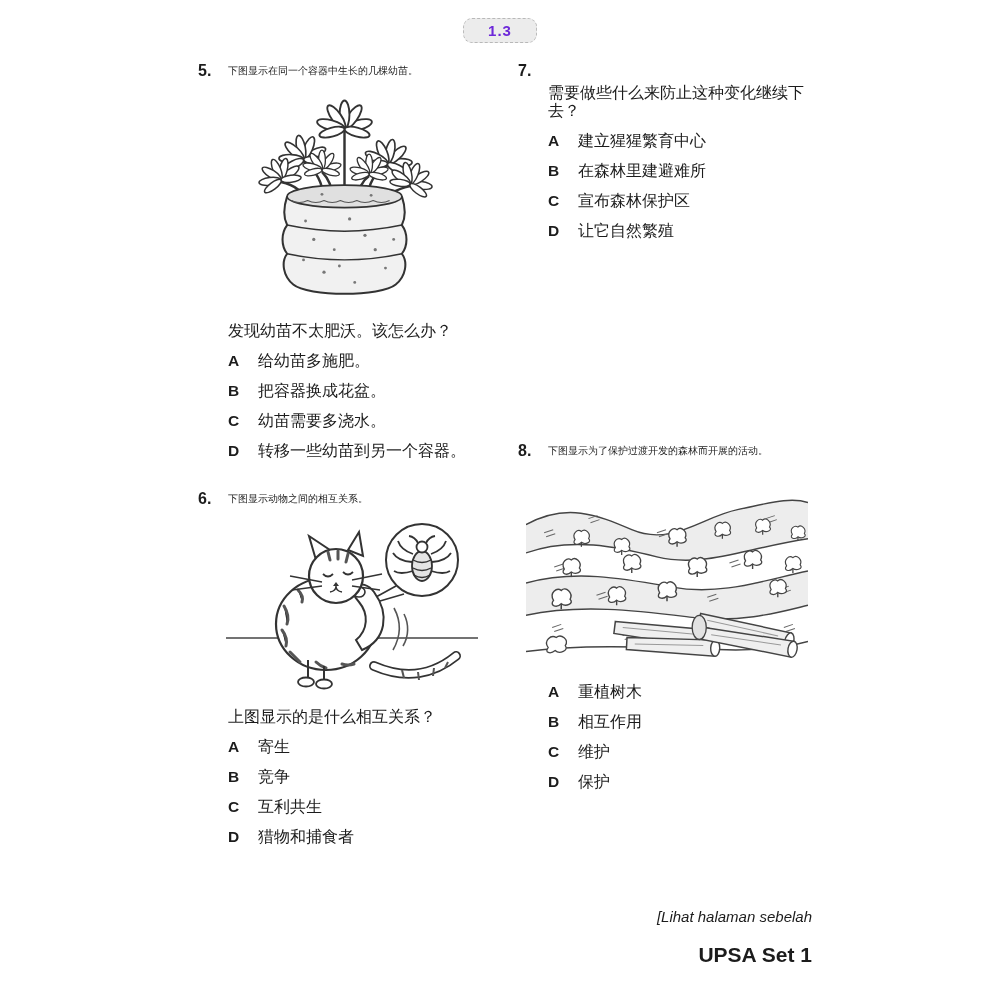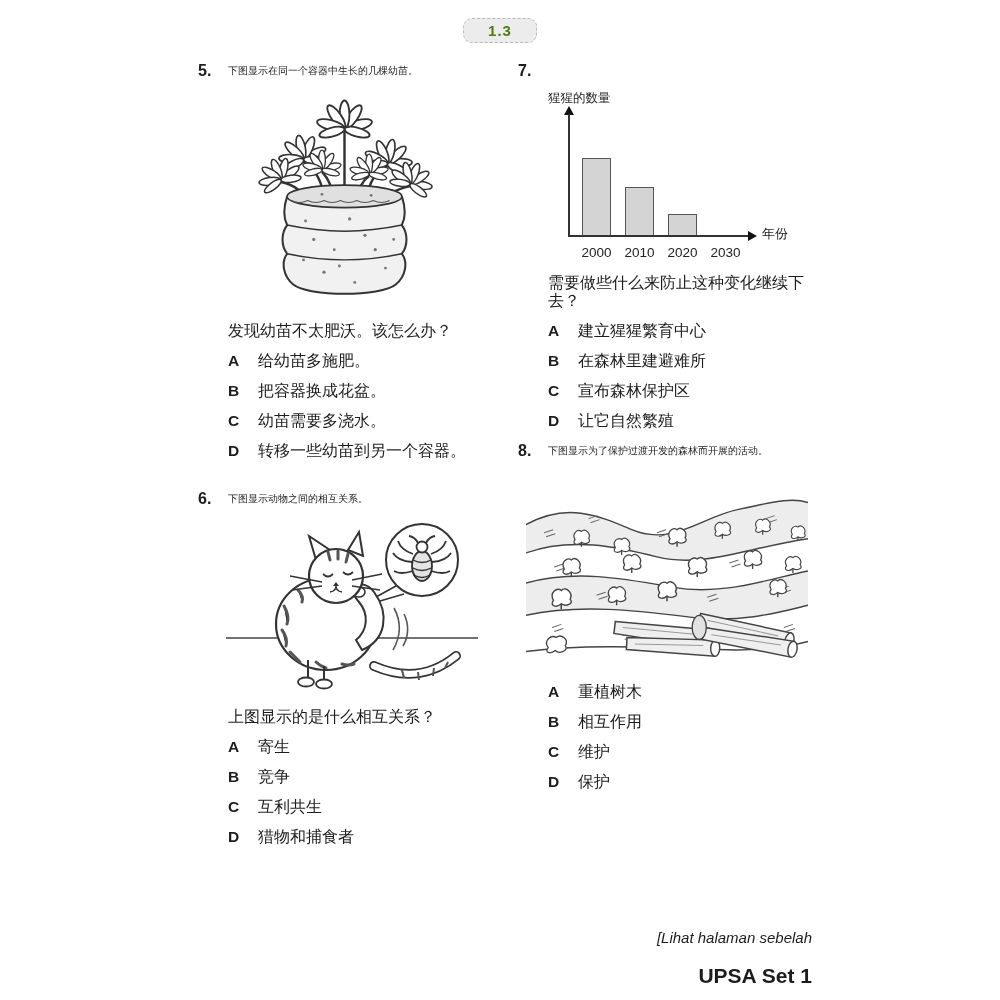--- a/index.html
+++ b/index.html
@@ -5,21 +5,21 @@
   * { margin:0; padding:0; box-sizing:border-box; }
   html,body { background:#fff; }
   .page {
     position:relative; width:1000px; height:1000px; background:#ffffff;
     font-family:"Liberation Serif", serif; color:#1c1c1c; overflow:hidden;
   }
   .badge {
     position:absolute; top:18px; left:50%; transform:translateX(-50%);
     background:#ececec; border:1px dashed #b8b8b8; border-radius:9px;
     padding:3px 24px; font-family:"Liberation Sans", sans-serif;
-    font-weight:bold; font-size:15px; color:#4d7c0f; letter-spacing:1px;
+    font-weight:bold; font-size:15px; color:#6d28d9; letter-spacing:1px;
   }
   .qblock { position:absolute; width:292px; }
   .qrow { display:flex; }
   .qnum {
     width:30px; flex:0 0 30px; font-family:"Liberation Sans", sans-serif;
     font-weight:bold; font-size:16px; line-height:26px;
   }
   .stem { width:260px; font-size:10px; line-height:26px; }
   .prompt { margin-left:30px; width:260px; font-size:16px; line-height:18px; margin-bottom:9px; }
   .opt { display:flex; margin-left:30px; margin-bottom:7px; line-height:23px; }
@@ -45,21 +45,21 @@
   .chart .xaxis { position:absolute; left:30px; bottom:25px; width:180px; height:2px; background:#333; }
   .chart .xarrow { position:absolute; left:210px; bottom:21px; width:0; height:0;
                    border-top:5px solid transparent; border-bottom:5px solid transparent;
                    border-left:9px solid #111; }
   .chart .xlabel { position:absolute; left:224px; bottom:19px; font-size:13px;
                    font-family:"Liberation Serif", serif; }
   .chart .bar { position:absolute; bottom:27px; width:29px;
                 border:1.5px solid #555; border-bottom:none; }
   .chart .tick { position:absolute; bottom:2px; width:43px; text-align:center; font-size:13.5px; color:#222; }
 
-  .footer { position:absolute; right:188px; bottom:12px; text-align:right; }
+  .footer { position:absolute; right:188px; bottom:33px; text-align:right; }
   .footer .note { font-family:"Liberation Sans", sans-serif; font-style:italic; font-size:15px; }
   .footer .set  { font-family:"Liberation Sans", sans-serif; font-weight:bold; font-size:21px; margin-top:18px; }
   svg { display:block; }
 </style>
 </head>
 <body>
 
 <div class="page">
 
   <div class="badge">1.3</div>
@@ -251,35 +251,20 @@
     <div class="opt">
       <span class="letter">D</span>
       <span class="otext">猎物和捕食者</span>
     </div>
   </div>
 
   <div class="qblock" style="left:518px; top:58px;">
     <div class="qrow">
       <div class="qnum">7.</div>
     </div>
-    <div class="chart">
-      <div class="ylabel">猩猩的数量</div>
-      <div class="yarrow"></div>
-      <div class="yaxis"></div>
-      <div class="xaxis"></div>
-      <div class="xarrow"></div>
-      <div class="xlabel">年份</div>
-    <div class="bar" style="left: 44px; width: 29px; height: 77px; background: rgb(212, 212, 212); border-color: rgb(85, 85, 85);"></div>
-        <div class="tick" style="left: 37px;">2000</div>
-        <div class="bar" style="left: 87px; width: 29px; height: 48px; background: rgb(212, 212, 212); border-color: rgb(85, 85, 85);"></div>
-        <div class="tick" style="left: 80px;">2010</div>
-        <div class="bar" style="left: 130px; width: 29px; height: 21px; background: rgb(212, 212, 212); border-color: rgb(85, 85, 85);"></div>
-        <div class="tick" style="left: 123px;">2020</div>
-        <div class="tick" style="left: 166px;">2030</div>
-      </div>
     <div class="prompt">需要做些什么来防止这种变化继续下去？</div>
     <div class="opt">
       <span class="letter">A</span>
       <span class="otext">建立猩猩繁育中心</span>
     </div>
     <div class="opt">
       <span class="letter">B</span>
       <span class="otext">在森林里建避难所</span>
     </div>
     <div class="opt">

